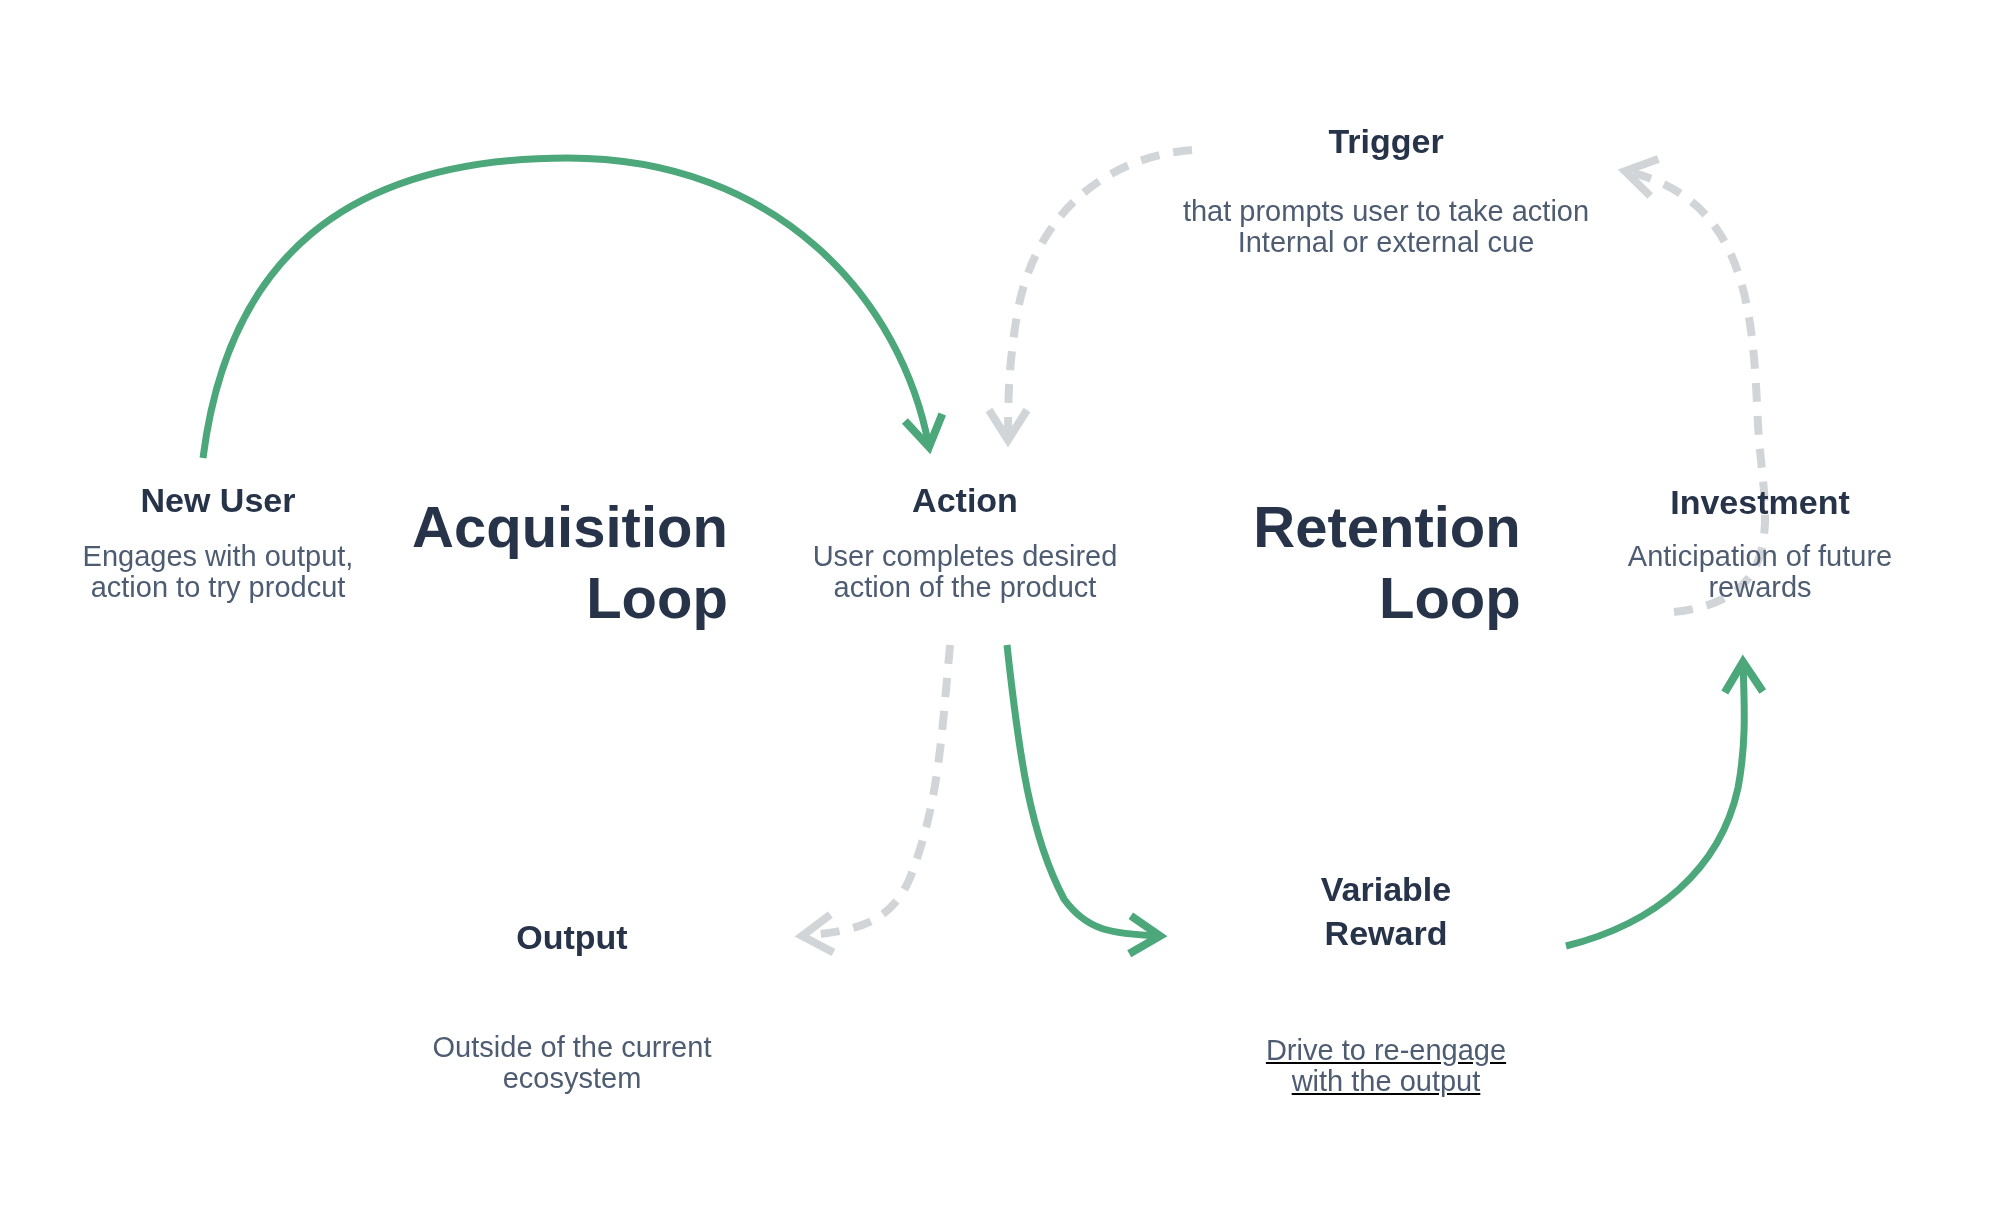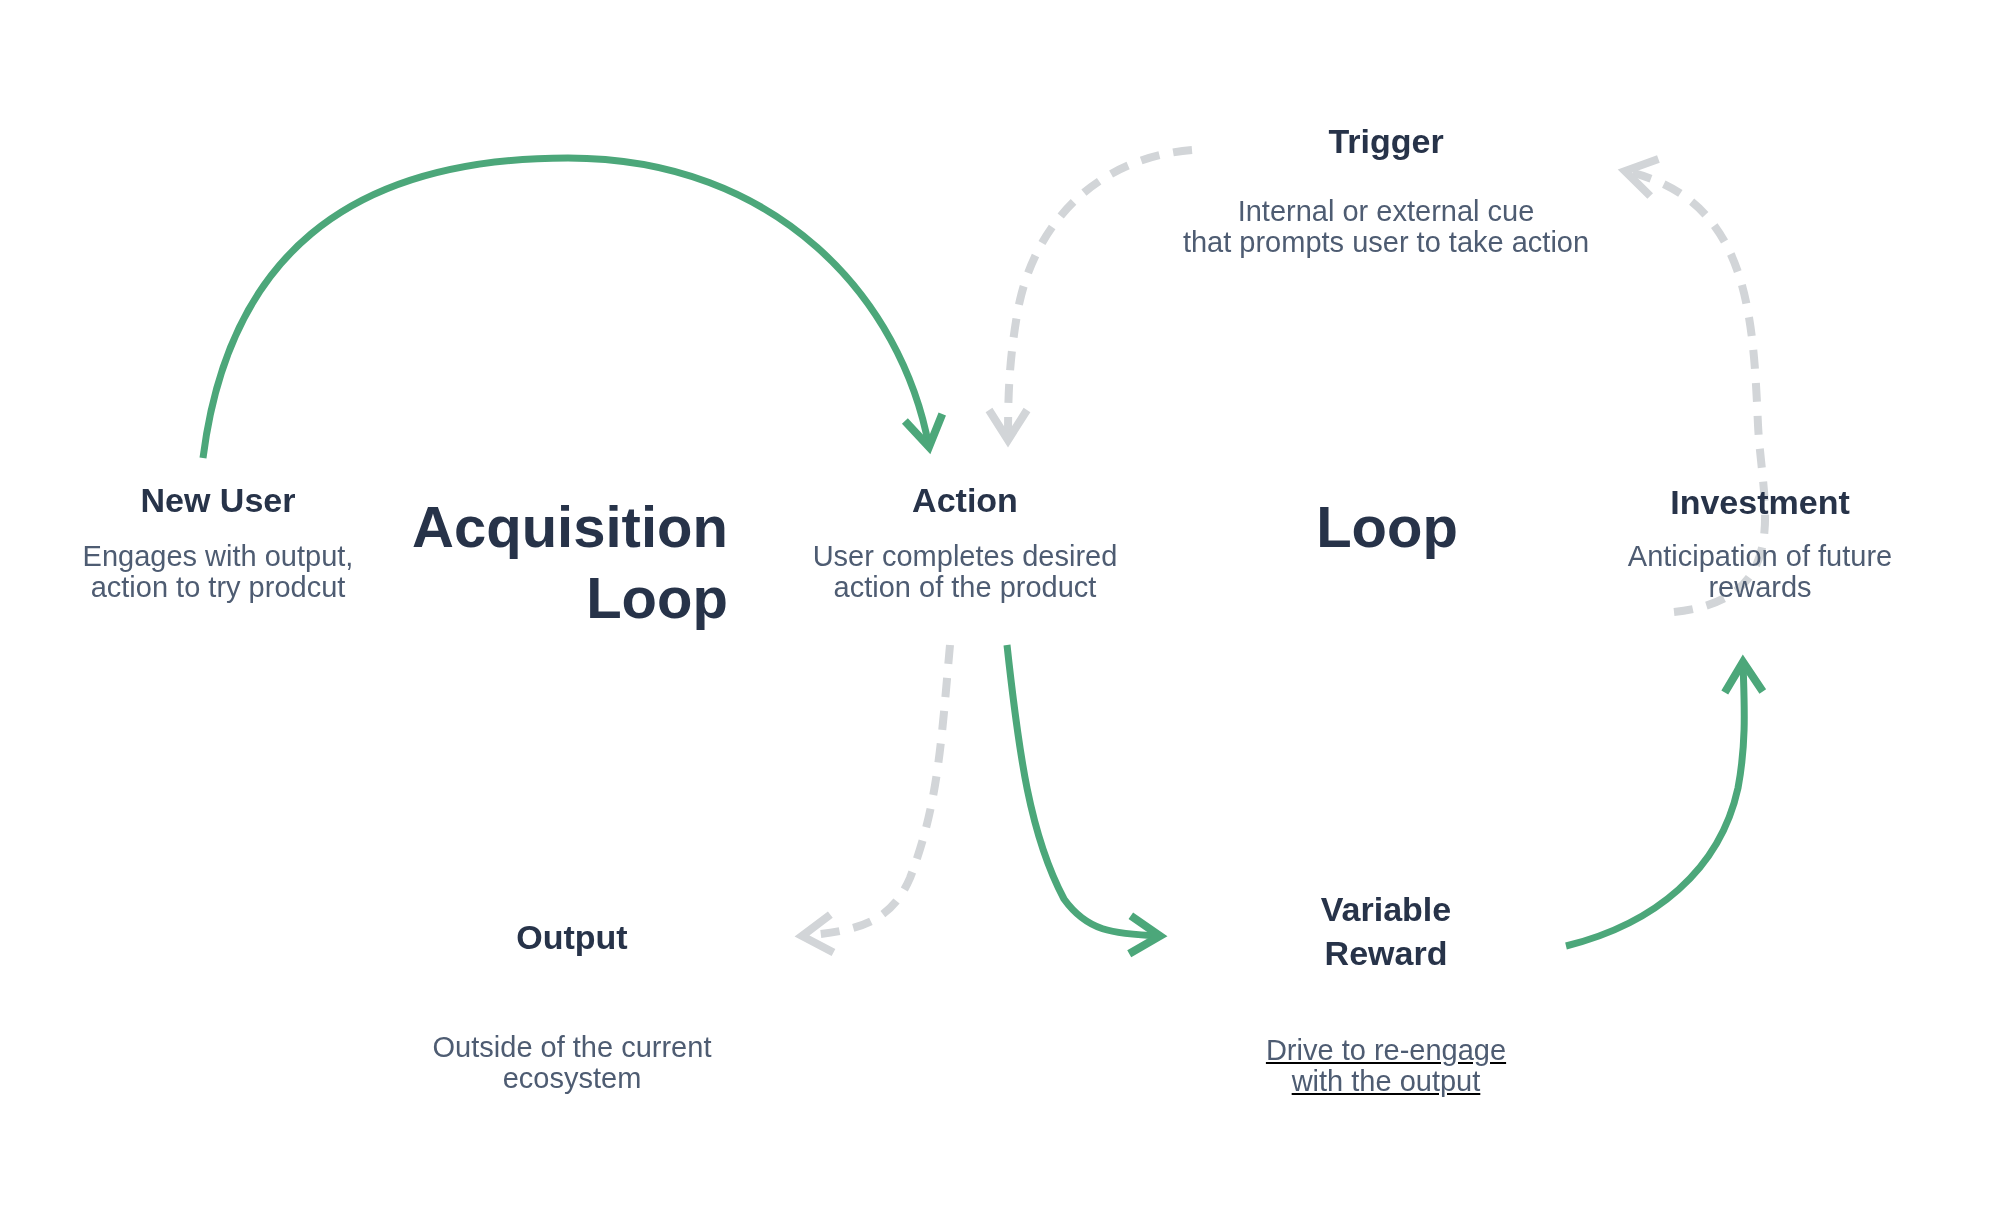--- a/index.html
+++ b/index.html
@@ -103,45 +103,46 @@
   </div>
   <div class="node-desc" style="left:965px; top:541px;">
     <div class="desc-line">User completes desired</div>
     <div class="desc-line">action of the product</div>
   </div>
 
   <div class="node" style="left:1386px; top:124px;">
     <div class="node-label">Trigger</div>
   </div>
   <div class="node-desc" style="left:1386px; top:196px;">
+    <div class="desc-line">that prompts user to take action</div>
     <div class="desc-line">Internal or external cue</div>
-    <div class="desc-line">that prompts user to take action</div>
   </div>
 
   <div class="loop-title" style="left:1387px; top:491px;">
+    <div class="title-line">Retention</div>
     <div class="title-line">Loop</div>
   </div>
 
   <div class="node" style="left:1760px; top:485px;">
     <div class="node-label">Investment</div>
   </div>
   <div class="node-desc" style="left:1760px; top:541px;">
     <div class="desc-line">Anticipation of future</div>
     <div class="desc-line">rewards</div>
   </div>
 
   <div class="node" style="left:572px; top:920px;">
     <div class="node-label">Output</div>
   </div>
   <div class="node-desc" style="left:572px; top:1032px;">
     <div class="desc-line">Outside of the current</div>
     <div class="desc-line">ecosystem</div>
   </div>
 
-  <div class="node" style="left:1386px; top:887px;">
+  <div class="node" style="left:1386px; top:867px;">
     <div class="node-label two-line">
       <div class="lbl-line">Variable</div>
       <div class="lbl-line">Reward</div>
     </div>
   </div>
   <div class="node-desc" style="left:1386px; top:1035px;text-decoration:underline;">
     <div class="desc-line">Drive to re-engage</div>
     <div class="desc-line">with the output</div>
   </div>
 

